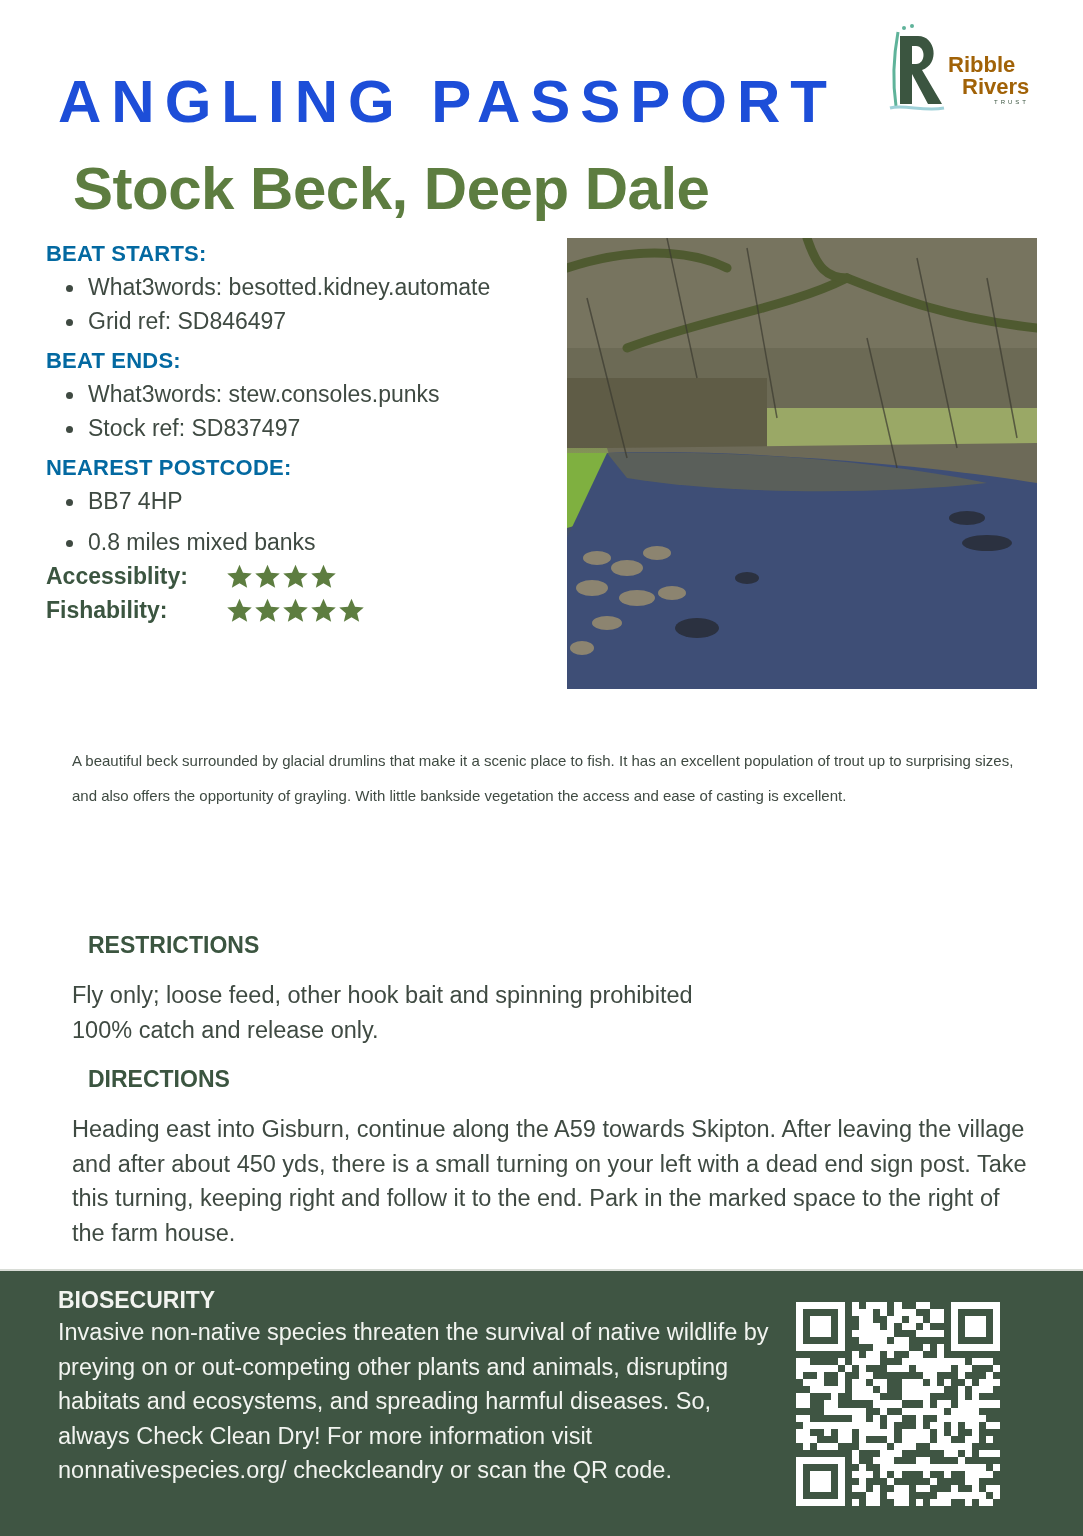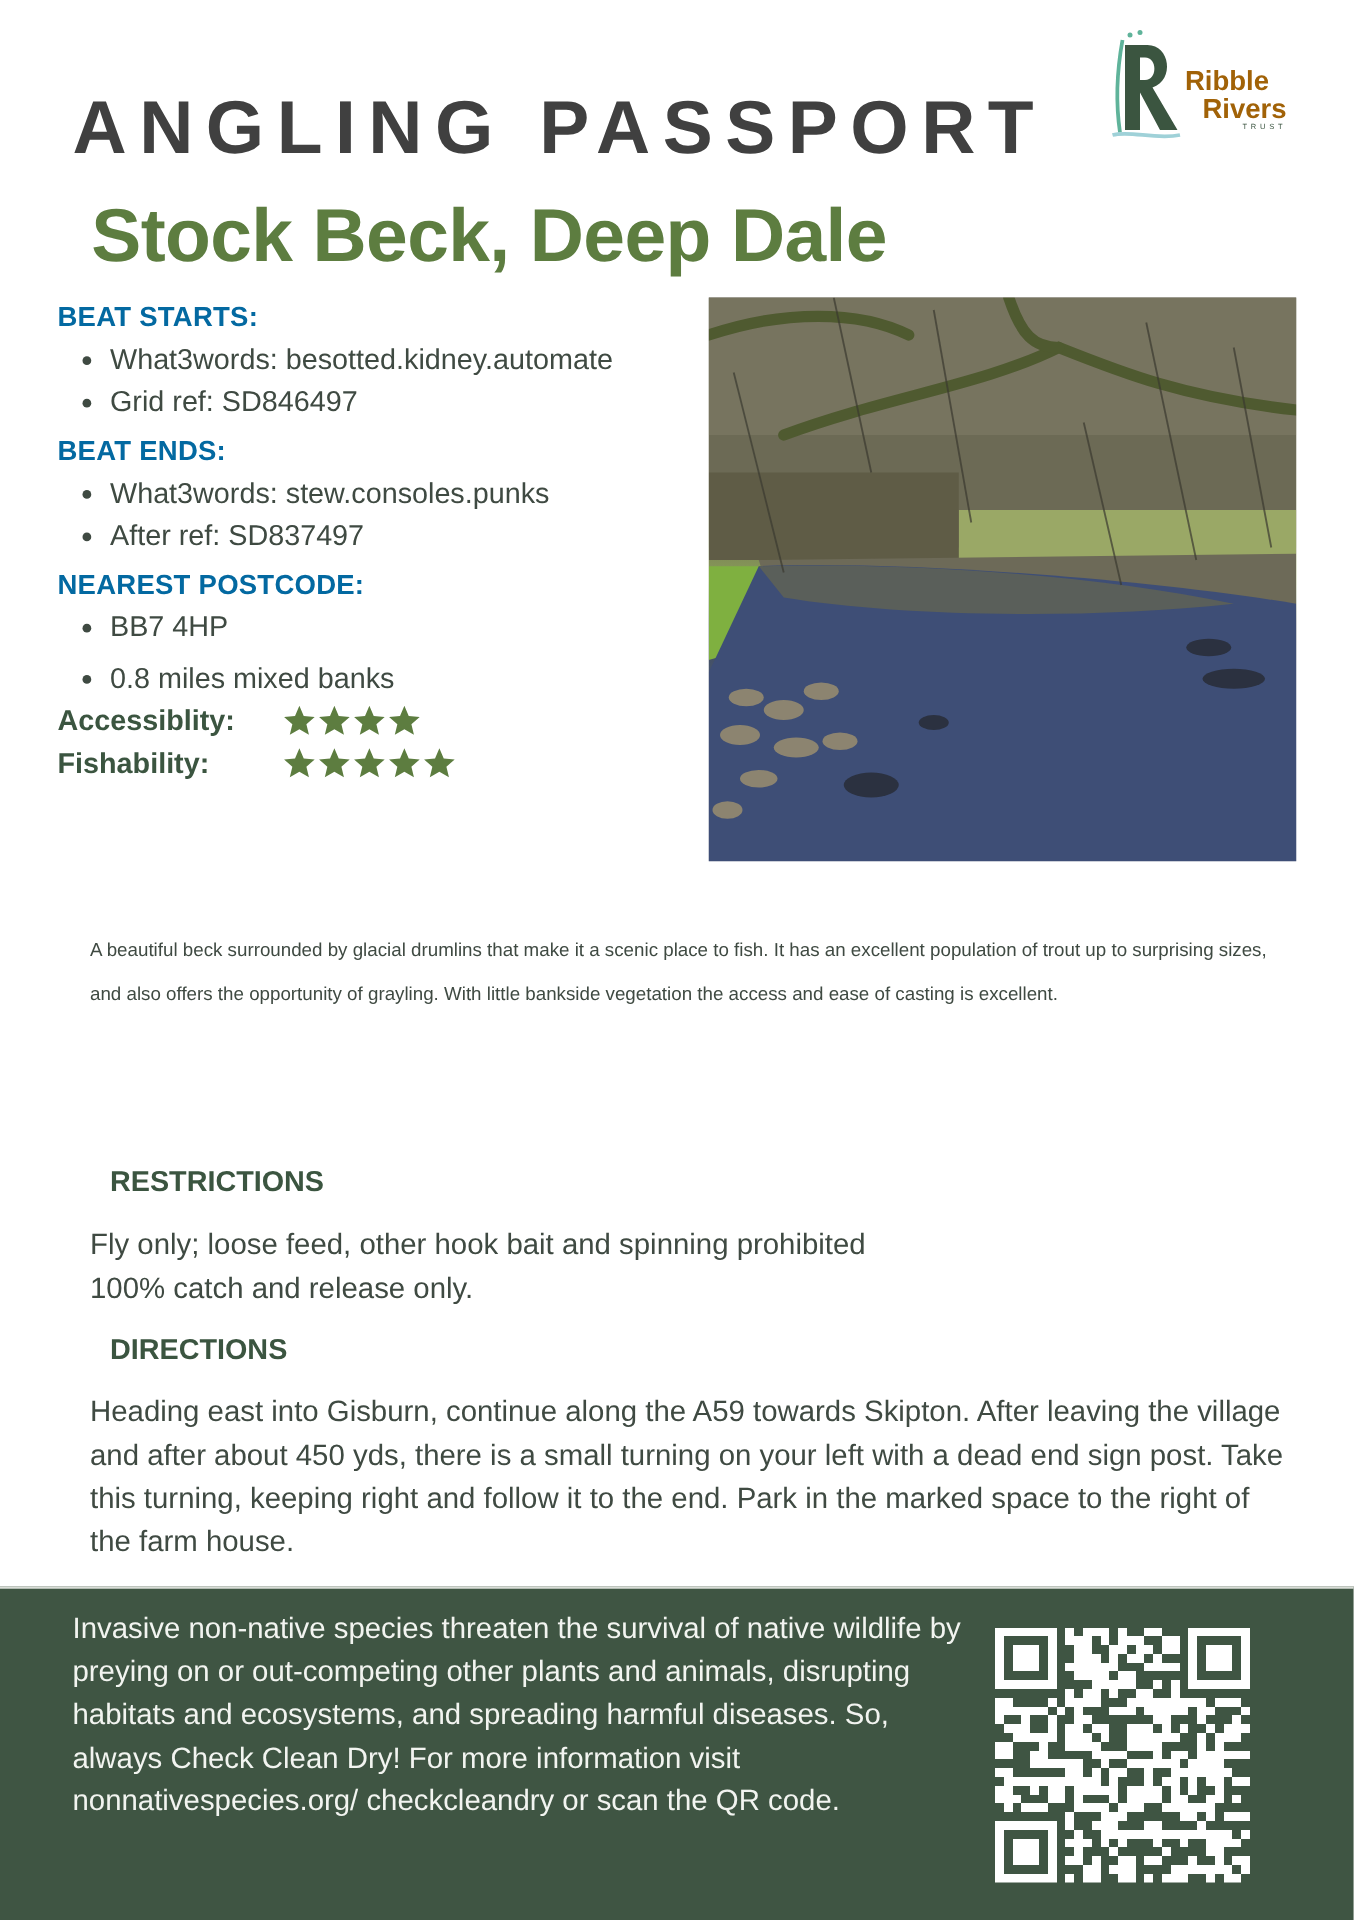--- a/index.html
+++ b/index.html
@@ -7,21 +7,21 @@
     width: 1083px; height: 1536px; position: relative; overflow: hidden;
     font-family: "Liberation Sans", "DejaVu Sans", sans-serif;
     color: #3f4a42;
   }
   .abs { position: absolute; }
 
   
   .title-main {
     left: 58px; top: 66px; margin: 0;
     font-size: 60px; font-weight: bold; letter-spacing: 10px;
-    color: #404040; line-height: 72px; white-space: nowrap;
+    color: #1d4ed8; line-height: 72px; white-space: nowrap;
   }
   .title-sub {
     left: 58px; top: 138px; margin: 15px;
     font-size: 60px; font-weight: bold; letter-spacing: -0.5px;
     color: #5d7d40; line-height: 72px; white-space: nowrap;
   }
 
   
   .logo { left: 884px; top: 24px; width: 180px; height: 90px; }
   .logo-text {
@@ -109,21 +109,21 @@
 
 <div class="abs info">
   <h3 class="sec-h">BEAT STARTS:</h3>
   <ul class="sec-list">
     <li>What3words: besotted.kidney.automate</li>
     <li>Grid ref: SD846497</li>
   </ul>
   <h3 class="sec-h">BEAT ENDS:</h3>
   <ul class="sec-list">
     <li>What3words: stew.consoles.punks</li>
-    <li>After ref: SD837497</li>
+    <li>Stock ref: SD837497</li>
   </ul>
   <h3 class="sec-h">NEAREST POSTCODE:</h3>
   <ul class="sec-list">
     <li>BB7 4HP</li>
   </ul>
   <ul class="sec-list" style="margin-bottom:0">
     <li>0.8 miles mixed banks</li>
   </ul>
 
   <div class="rating-row">
@@ -215,20 +215,21 @@
   <p class="para">100% catch and release only.</p>
 </div>
 
 <div class="abs directions">
   <h3 class="sub-h">DIRECTIONS</h3>
   <p class="para">Heading east into Gisburn, continue along the A59 towards Skipton. After leaving the village and after about 450 yds, there is a small turning on your left with a dead end sign post. Take this turning, keeping right and follow it to the end. Park in the marked space to the right of the farm house.</p>
 </div>
 
 <div class="abs footer">
   <div class="abs bio">
+    <h3 class="bio-h">BIOSECURITY</h3>
     <p class="bio-p">Invasive non-native species threaten the survival of native wildlife by preying on or out-competing other plants and animals, disrupting habitats and ecosystems, and spreading harmful diseases. So, always Check Clean Dry! For more information visit nonnativespecies.org/ checkcleandry or scan the QR code.</p>
   </div>
   <div class="abs qr">
     <svg width="204" height="204" viewBox="0 0 29 29" shape-rendering="crispEdges" id="qr-svg">
       <g fill="#ffffff">
         <rect x="0" y="0" width="7" height="7"></rect>
           <rect x="1" y="1" width="5" height="5" fill="#3f5543"></rect>
           <rect x="2" y="2" width="3" height="3"></rect>
         <rect x="22" y="0" width="7" height="7"></rect>
           <rect x="23" y="1" width="5" height="5" fill="#3f5543"></rect>

